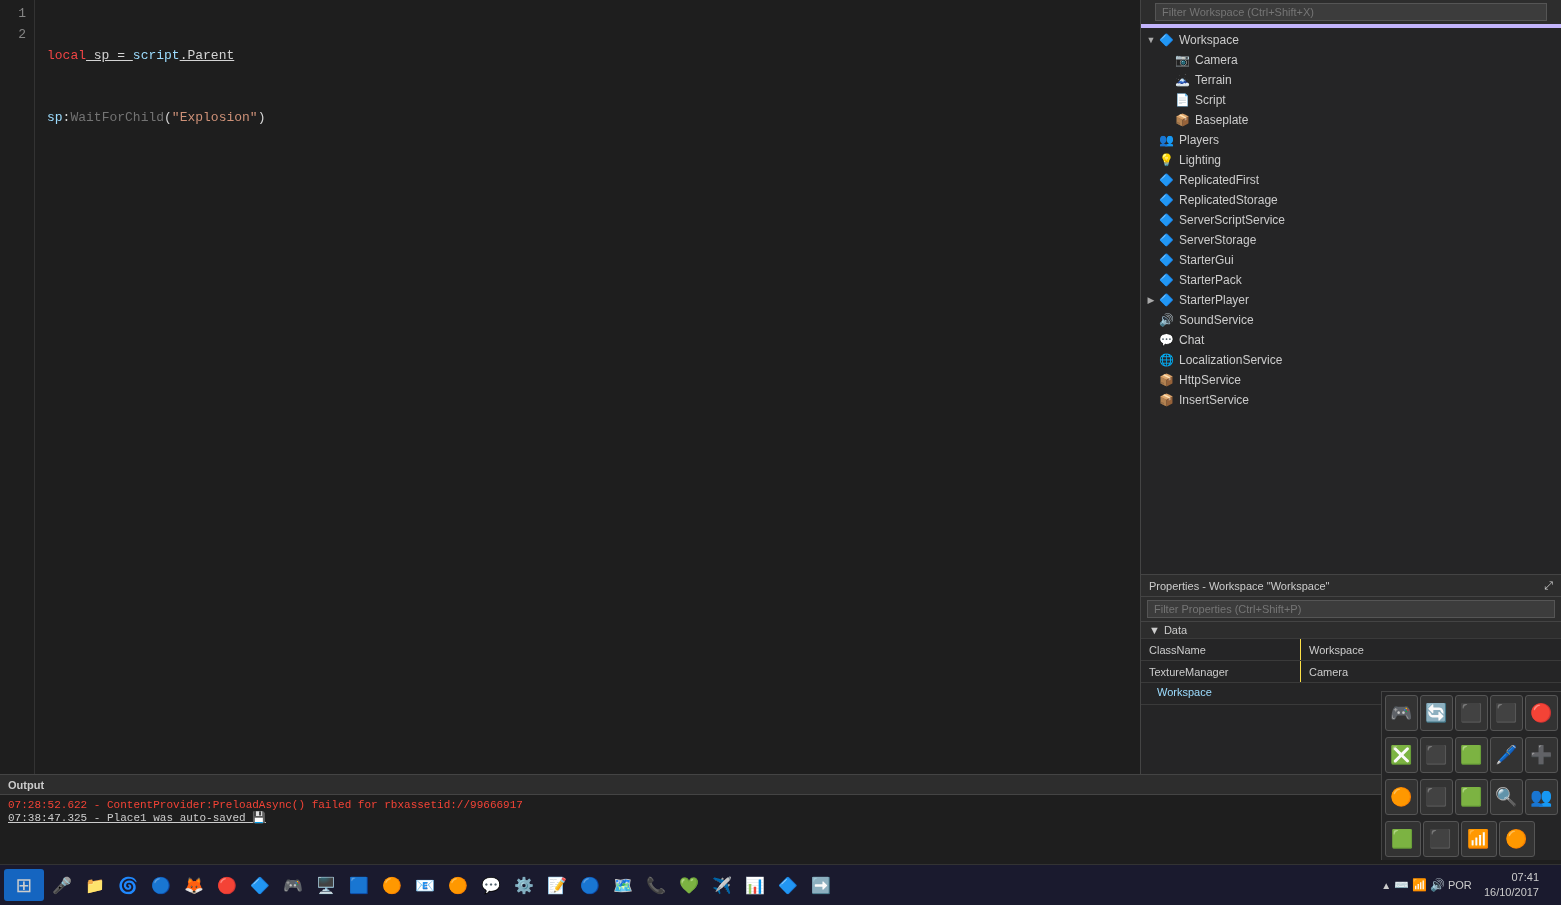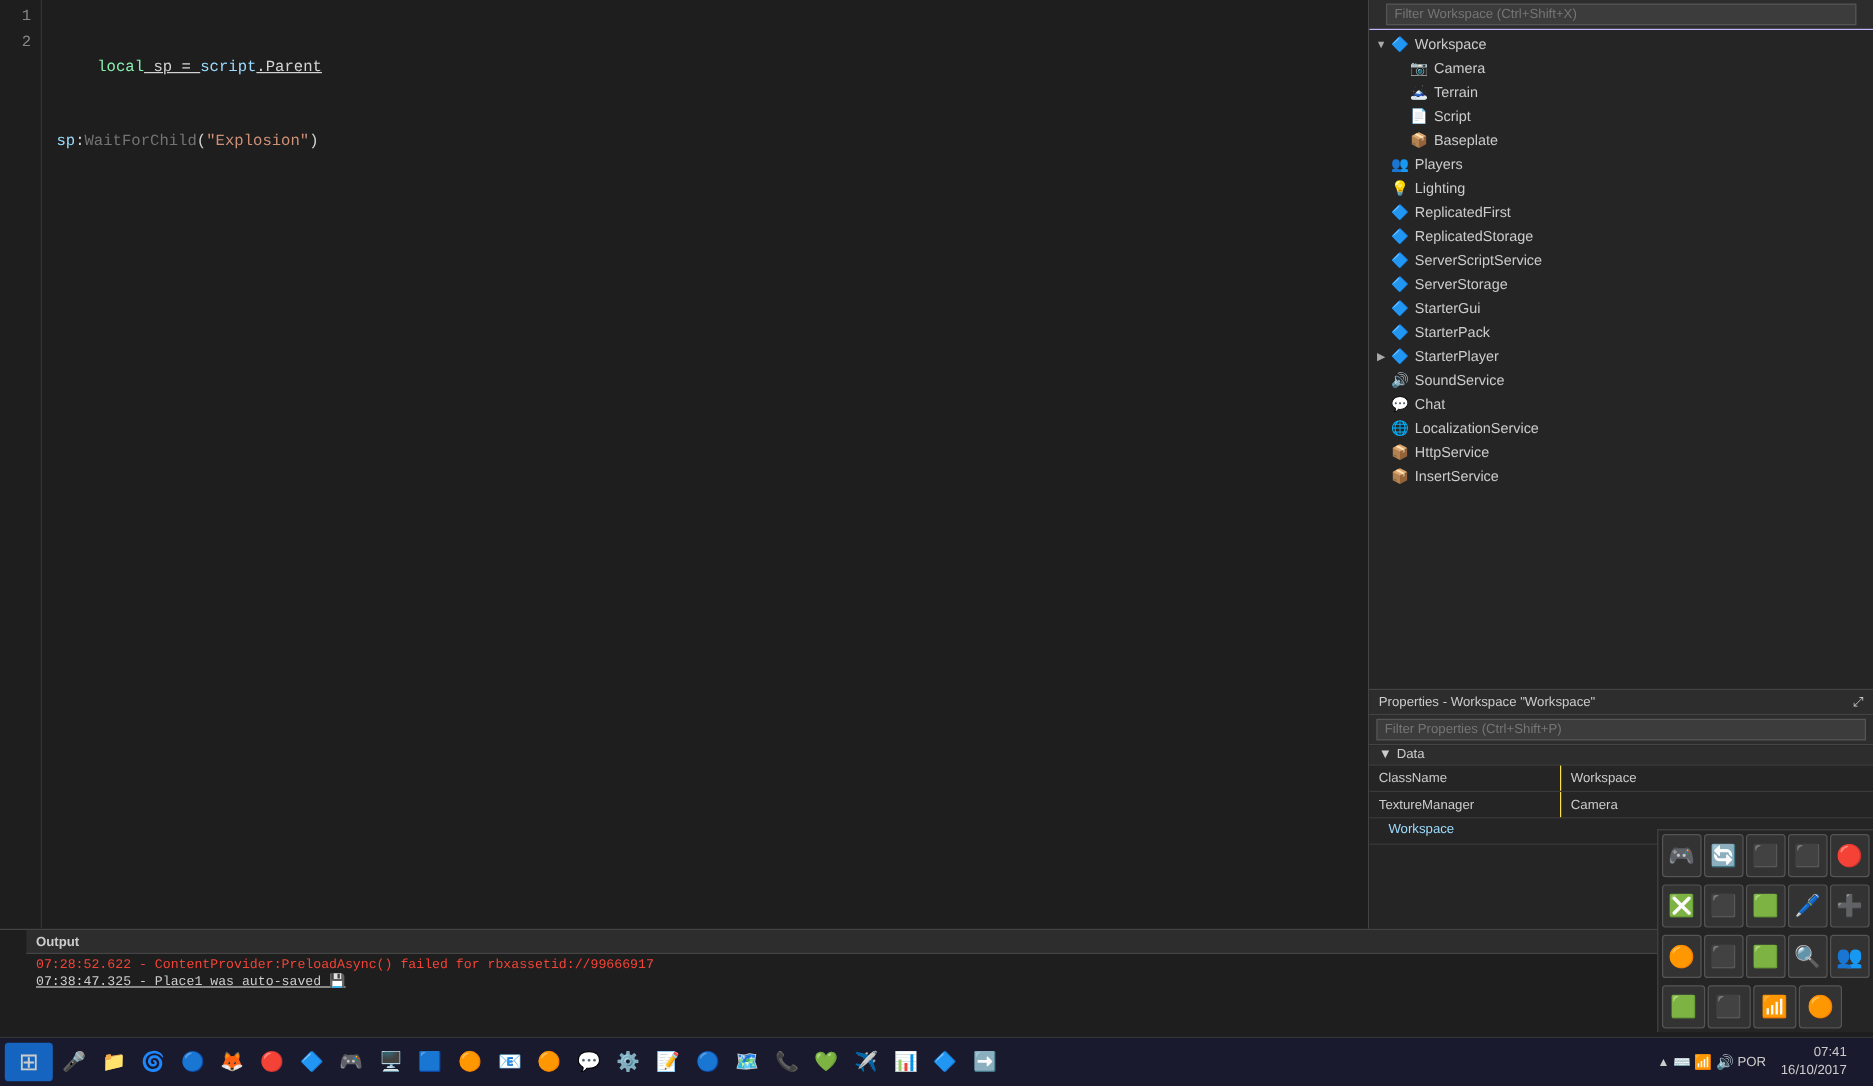--- a/index.html
+++ b/index.html
@@ -60,21 +60,21 @@
       white-space: pre;
       overflow: auto;
     }
 
     .code-line {
       height: 21px;
       display: flex;
       align-items: center;
     }
 
-    .kw-local { color: #86efac; margin-left: 34px; }
+    .kw-local { color: #ef4444; }
     .kw-var { color: #9cdcfe; }
     .kw-op { color: #d4d4d4; text-decoration: underline; }
     .kw-func { color: #737373; }
     .kw-str { color: #ce9178; }
     .kw-punct { color: #d4d4d4; }
 
     
     .right-panel {
       width: 420px;
       background: #252526;
@@ -85,21 +85,21 @@
     .explorer-section {
       flex: 1;
       display: flex;
       flex-direction: column;
       overflow: hidden;
     }
 
     .filter-bar {
       background: #2d2d2d;
       padding: 3px 14px;
-      border-bottom: 1px solid #c4b5fd;
+      border-bottom: 4px solid #c4b5fd;
     }
 
     .filter-input {
       width: 100%;
       background: #3c3c3c;
       border: 1px solid #555;
       color: #ccc;
       padding: 2px 6px;
       font-size: 11px;
       outline: none;
@@ -215,21 +215,20 @@
       align-items: center;
     }
 
     
     .output-panel {
       height: 100px;
       background: #1e1e1e;
       border-top: 1px solid #444;
       display: flex;
       flex-direction: column;
-      padding-left: 22px;
     }
 
     .output-header {
       background: #2d2d2d;
       padding: 2px 8px;
       font-size: 11px;
       color: #ccc;
       border-bottom: 1px solid #444;
       display: flex;
       justify-content: space-between;

